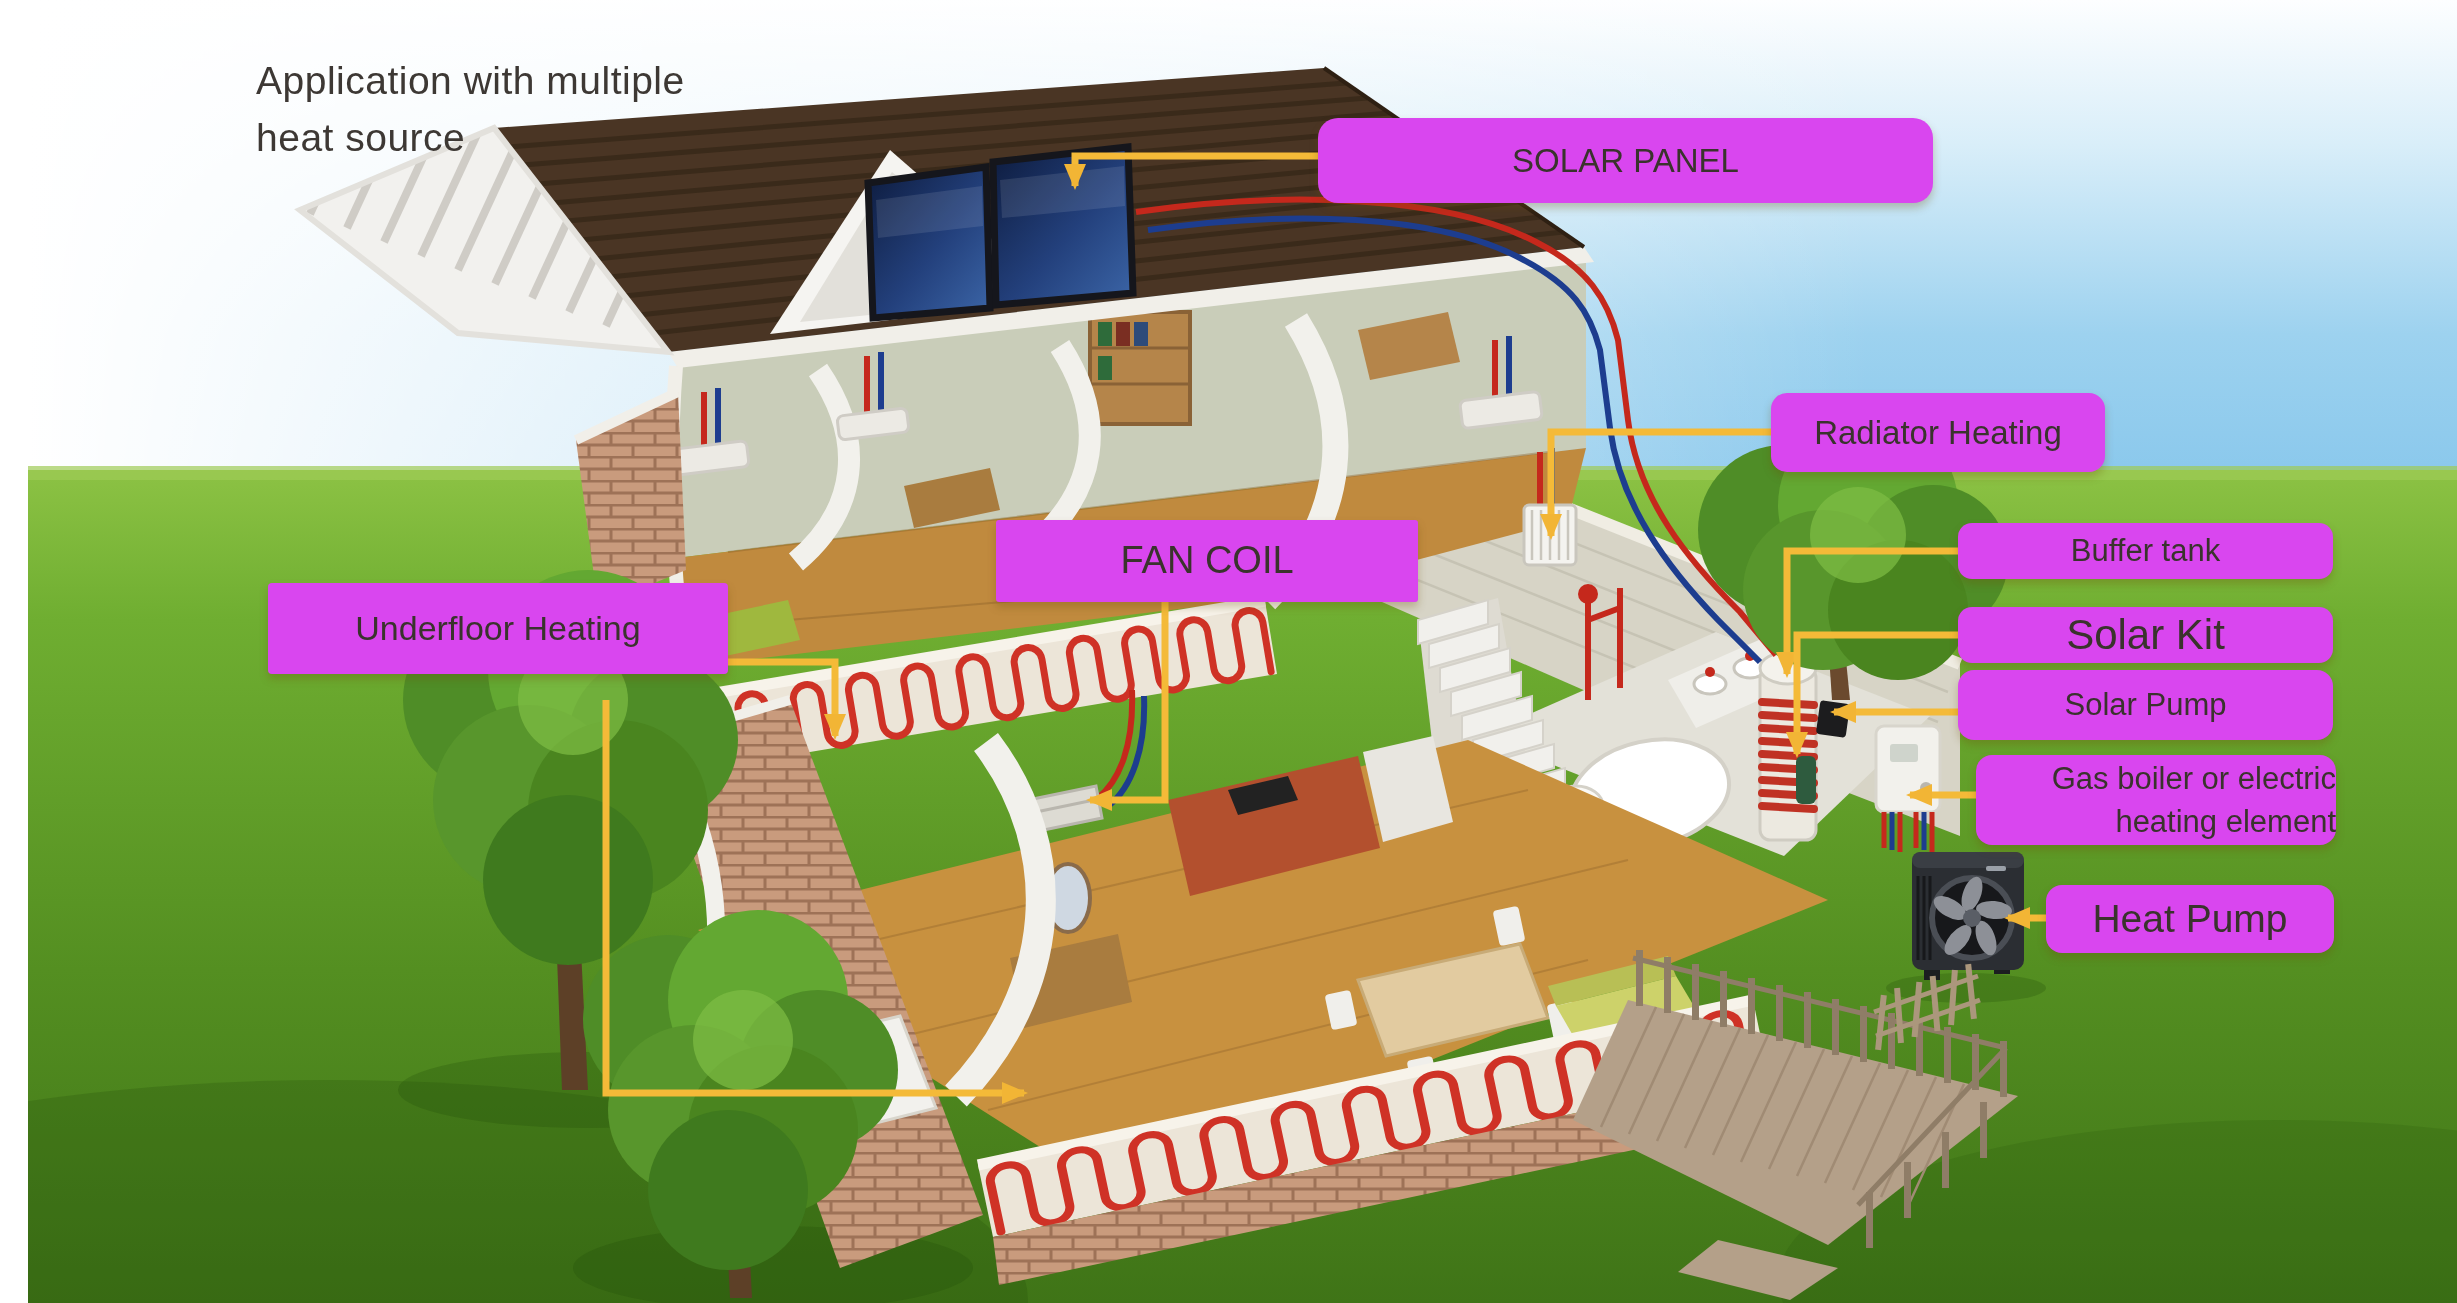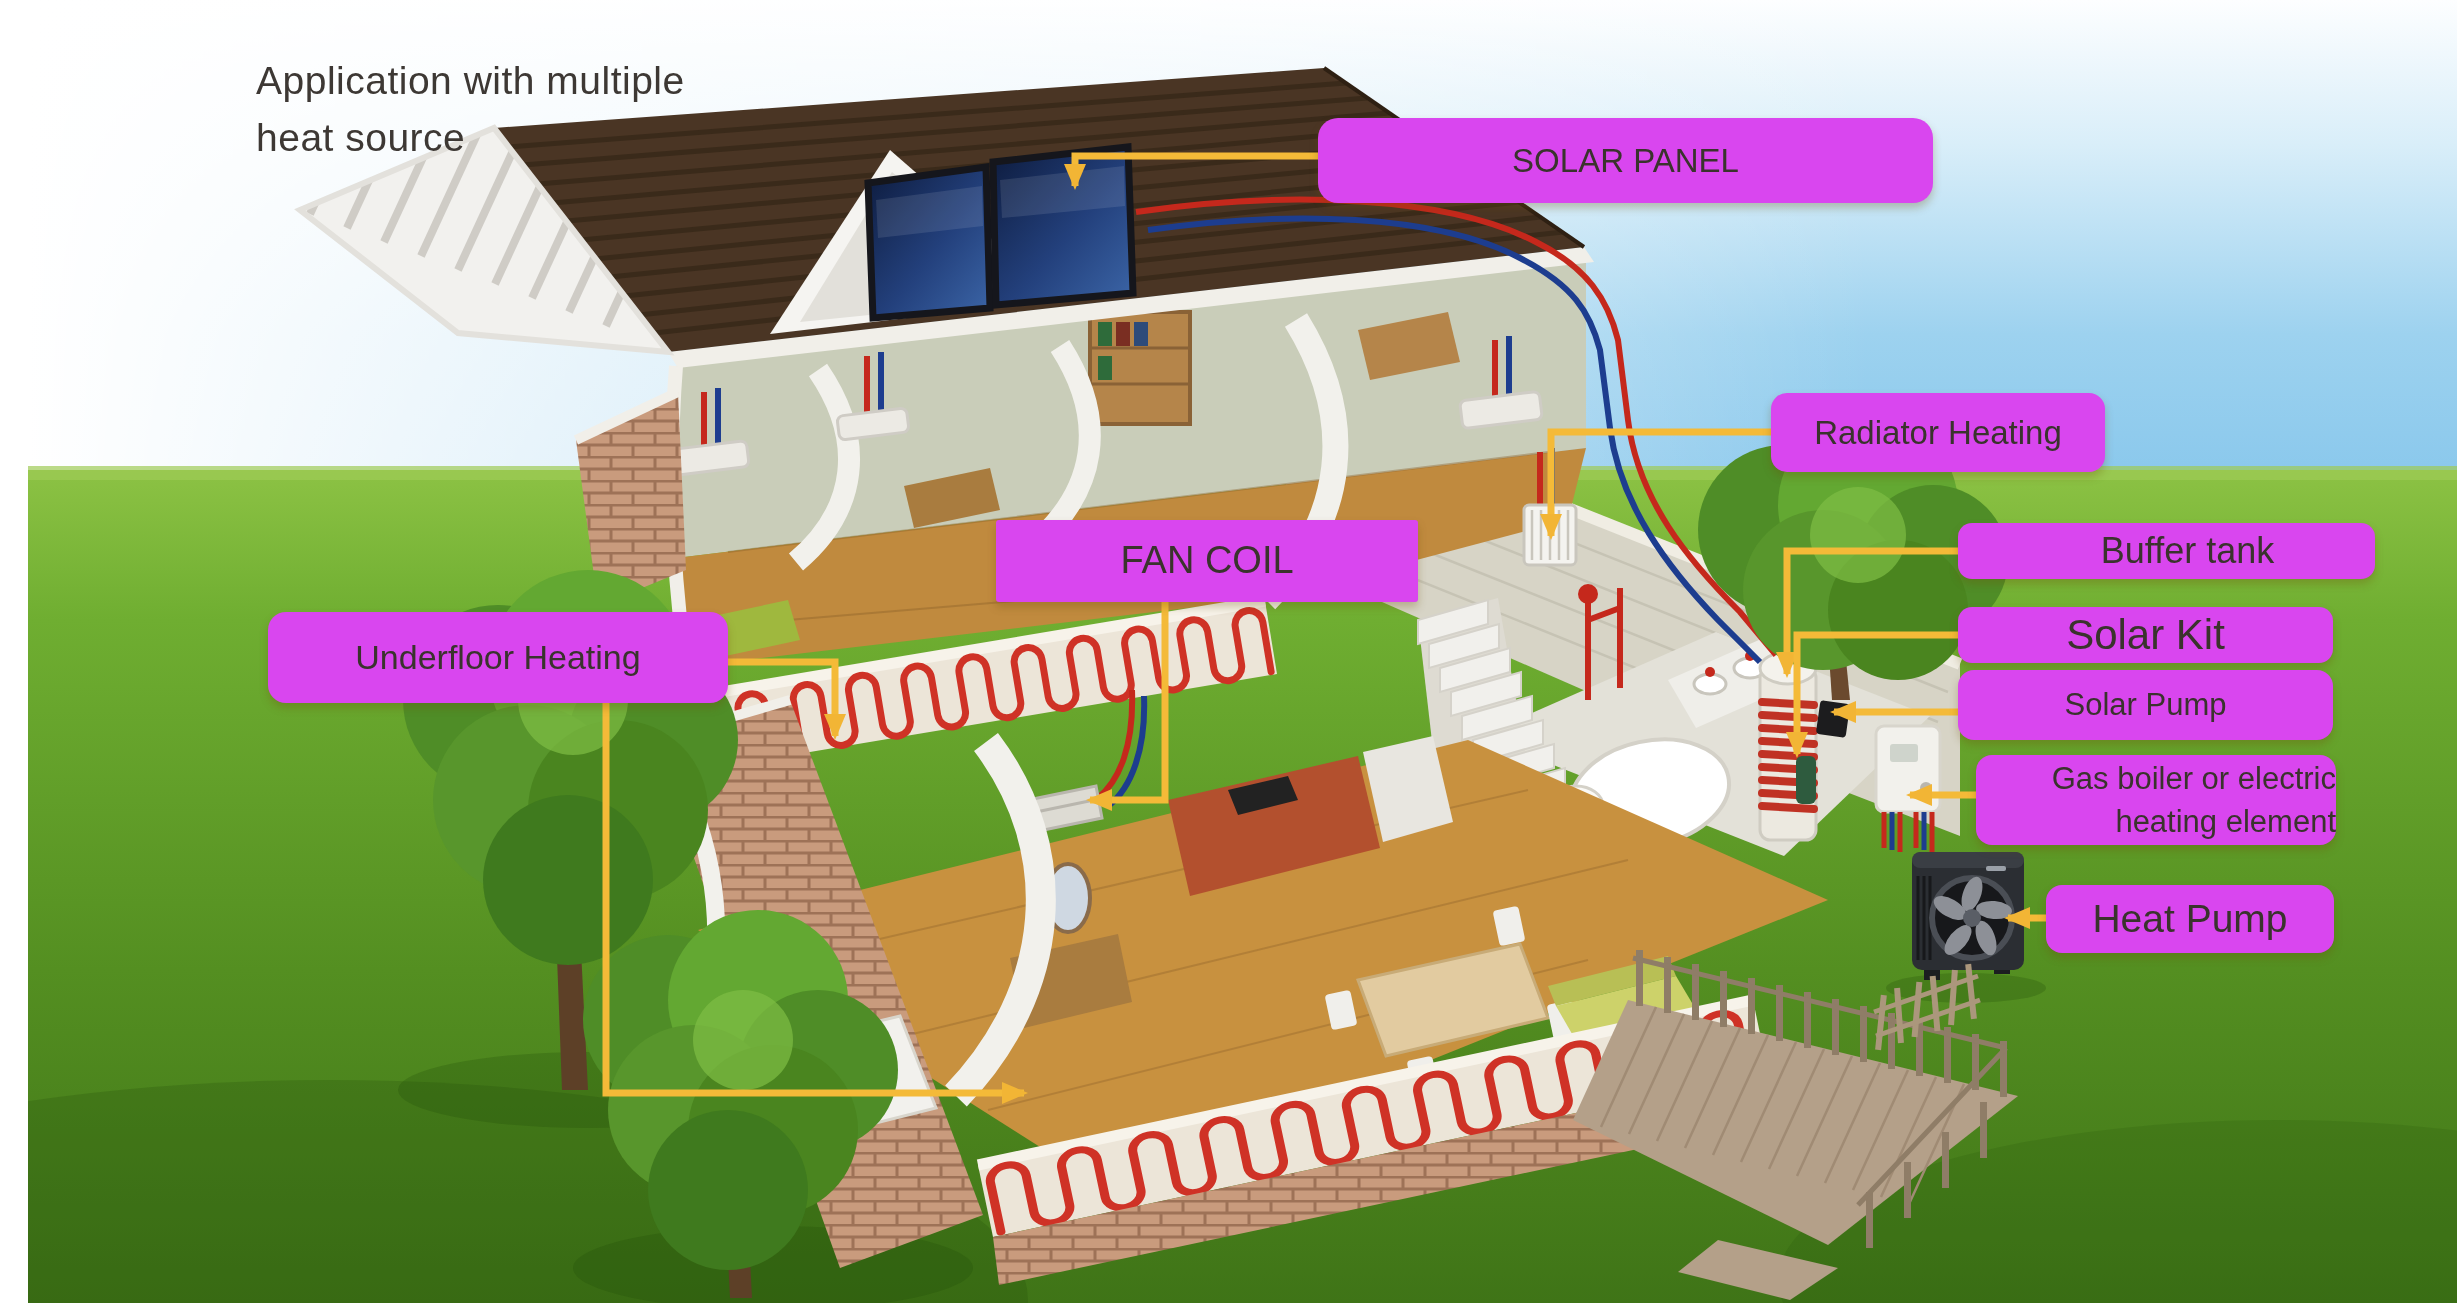--- a/index.html
+++ b/index.html
@@ -8,22 +8,22 @@
   #scene{position:absolute;left:0;top:0;width:2457px;height:1303px;display:block;}
   .label{position:absolute;background:#d946ef;color:#3a332d;display:flex;
          align-items:center;justify-content:center;text-align:center;
          box-shadow:0 5px 9px rgba(110,80,10,.30);line-height:1.15;}
   .label span{display:block;}
   #title{position:absolute;left:228px;top:52px;color:#3d3834;font-size:39px;
          line-height:57px;font-weight:500;letter-spacing:.5px;}
   #lbl-solar-panel{left:1290px;top:118px;width:615px;height:85px;border-radius:20px;font-size:33px;}
   #lbl-radiator{left:1743px;top:393px;width:334px;height:79px;border-radius:16px;font-size:33px;align-items:center;}
   #lbl-fan-coil{left:968px;top:520px;width:422px;height:82px;border-radius:3px;font-size:38px;align-items:center;}
-  #lbl-underfloor{left:240px;top:612px;width:460px;height:91px;border-radius:18px;font-size:34px;}
-  #lbl-buffer{left:1930px;top:523px;width:375px;height:56px;border-radius:14px;font-size:36px;padding-left:42px;}
+  #lbl-underfloor{left:240px;top:583px;width:460px;height:91px;border-radius:4px;font-size:34px;}
+  #lbl-buffer{left:1930px;top:523px;width:375px;height:56px;border-radius:14px;font-size:31px;}
   #lbl-solar-kit{left:1930px;top:607px;width:375px;height:56px;border-radius:14px;font-size:42px;}
   #lbl-water-pump{left:1930px;top:670px;width:375px;height:70px;border-radius:16px;font-size:31px;}
   #lbl-gas-boiler{left:1948px;top:755px;width:360px;height:90px;border-radius:16px;font-size:31px;
                   flex-direction:column;align-items:flex-end;justify-content:center;
                   padding-left:26px;box-sizing:border-box;text-align:left;line-height:43px;}
   #lbl-heat-pump{left:2018px;top:885px;width:288px;height:68px;border-radius:16px;font-size:39px;}
 </style>
 </head>
 <body>
 

